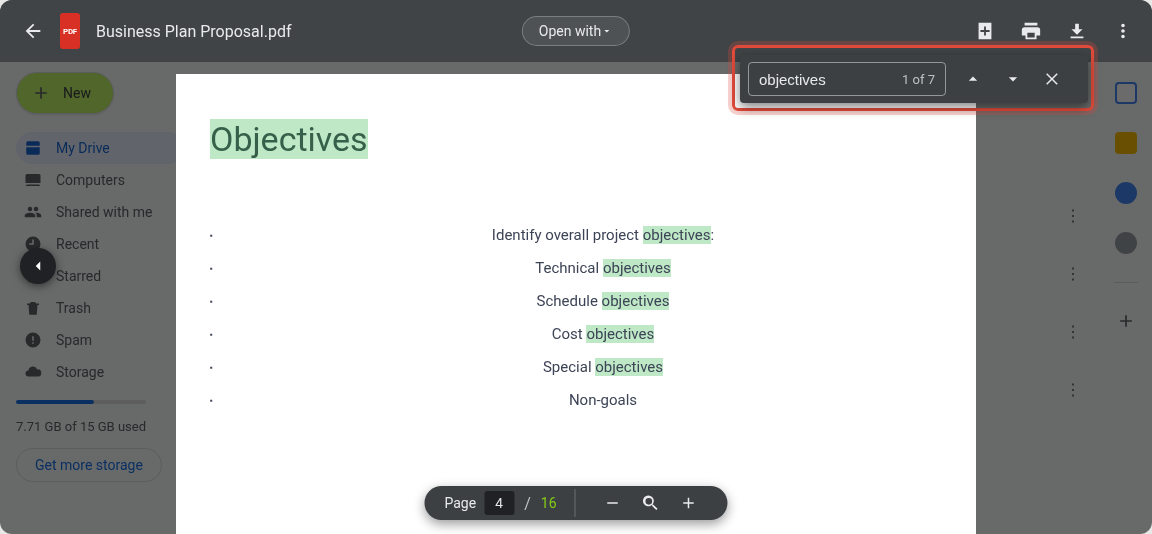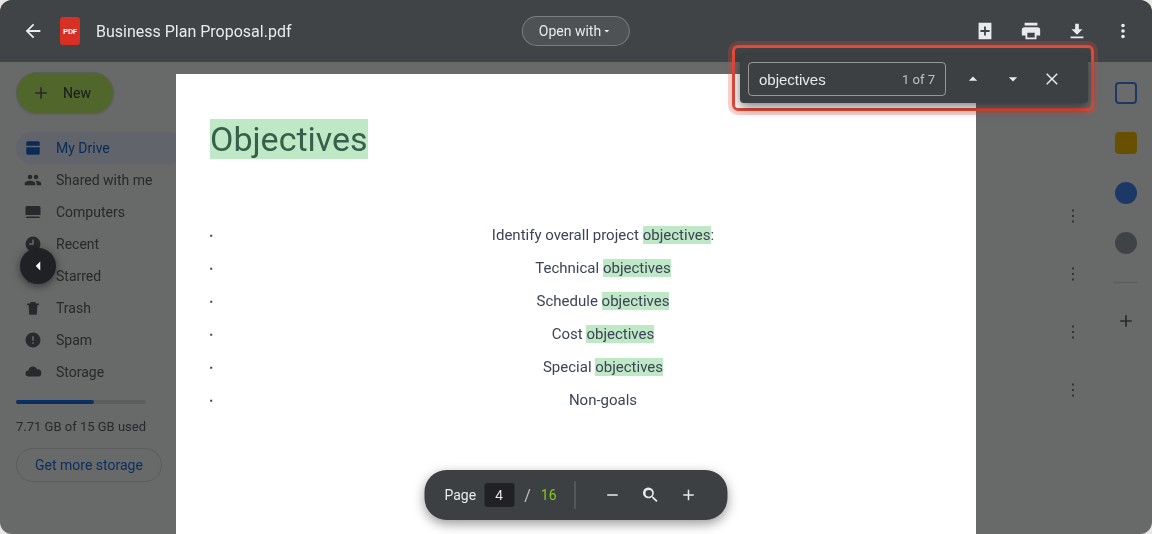--- a/index.html
+++ b/index.html
@@ -21,21 +21,21 @@
   .right-chip { width: 22px; height:22px; border-radius:4px; }
 
   .row-dots { position:absolute; right:70px; top:206px; display:flex; flex-direction:column; gap:40px; }
   .dot3 { width:18px; height:18px; display:flex; align-items:center; justify-content:center; color:#5f6368; }
 
   .dim { position: absolute; inset: 0; background: rgba(0,0,0,0.58); }
 
   
   .topbar { position:absolute; left:0; right:0; top:0; height:62px; background: rgba(60,64,67,.9); display:flex; align-items:center; color:#e8eaed; }
   .tb-left { display:flex; align-items:center; gap:16px; padding-left:22px; }
-  .pdf-chip { width:20px; height:28px; border-radius:3px; background:#d93025; color:#fff; font-size:8px; font-weight:700; display:flex; align-items:center; justify-content:center; letter-spacing:-0.3px; }
+  .pdf-chip { width:20px; height:36px; border-radius:3px; background:#d93025; color:#fff; font-size:8px; font-weight:700; display:flex; align-items:center; justify-content:center; letter-spacing:-0.3px; }
   .filename { font-size:16px; color:#e8eaed; }
   .open-with { position:absolute; left:50%; transform:translateX(-50%); background:rgba(255,255,255,.08); border:1px solid rgba(255,255,255,.25); color:#e8eaed; border-radius: 18px; padding: 6px 16px; display:flex; align-items:center; gap:0; font-size:14px; }
   .tb-right { position:absolute; right:8px; display:flex; align-items:center; gap:24px; padding-right:10px; }
   .tb-icon { width:22px; height:22px; color:#e8eaed; display:flex; align-items:center; justify-content:center; }
 
   
   .findbar-outline { position:absolute; top:45px; left:732px; width:362px; height:66px; border:3px solid #e24b3b; border-radius:6px; box-shadow: 0 0 0 4px rgba(226,75,59,.25); }
   .findbar { position:absolute; top:55px; left:740px; width:348px; height:48px; background:#3c4043; border-radius:4px; display:flex; align-items:center; padding:0 8px 0 8px; color:#e8eaed; box-shadow: 0 4px 12px rgba(0,0,0,.5); }
   .findbox { display:flex; align-items:center; border:1px solid rgba(255,255,255,.45); border-radius:4px; height:34px; padding:0 10px; width:198px; justify-content:space-between; }
   .findbox input { background:transparent; border:none; outline:none; color:#e8eaed; font-size:15px; width:110px; }
@@ -45,21 +45,21 @@
 
   
   .paper { position:absolute; left:176px; top:74px; width:800px; height:460px; background:#fff; }
   .doc-head { margin: 45px 0 0 34px; font-size:34px; color:#366049; display:inline-block; }
   .hl { background:#bfe8c6; }
   .obj-list { margin: 60px 0 0 34px; color:#3c4456; font-size:15px; line-height:33px; }
   .obj-list li { list-style: none; position:relative; padding-left:20px;text-align:center; }
   .obj-list li::before { content:"▪"; position:absolute; left:0; top:0; font-size:8px; color:#3c4456; line-height:33px; }
 
   
-  .pagectl { position:absolute; left:50%; bottom:14px; transform:translateX(-50%); background:#3c4043; height:50px; border-radius:22px; display:flex; align-items:center; color:#e8eaed; padding:0 20px; box-shadow: 0 4px 12px rgba(0,0,0,.4); }
+  .pagectl { position:absolute; left:50%; bottom:14px; transform:translateX(-50%); background:#3c4043; height:34px; border-radius:22px; display:flex; align-items:center; color:#e8eaed; padding:0 20px; box-shadow: 0 4px 12px rgba(0,0,0,.4); }
   .pg-label { font-size:14px; margin-right:8px; }
   .pg-input { width:30px; height:24px; text-align:center; background:#202124; color:#e8eaed; border:none; border-radius:3px; font-size:14px; }
   .pg-sep { margin:0 10px; color:#bdc1c6; }
   .pg-total { font-size:14px; color:#84cc16; }
   .vline { width:1px; height:28px; background:rgba(255,255,255,.25); margin:0 18px; }
   .zoom-btn { width:22px; height:22px; display:flex; align-items:center; justify-content:center; margin:0 8px; }
 
   
   .collapse { position:absolute; left:20px; top:248px; width:36px; height:36px; border-radius:50%; background:#202124; color:#fff; display:flex; align-items:center; justify-content:center; box-shadow:0 2px 8px rgba(0,0,0,.5); }
 
@@ -79,29 +79,29 @@
         <span>New</span>
       </div>
       <div class="side-item active">
         <svg width="18" height="18" viewBox="0 0 24 24">
             <path fill="currentColor" d="M19 3H5a2 2 0 0 0-2 2v4h18V5a2 2 0 0 0-2-2zM3 19a2 2 0 0 0 2 2h14a2 2 0 0 0 2-2v-8H3v8z"></path>
           </svg>
         <span>My Drive</span>
       </div>
       <div class="side-item">
         <svg width="18" height="18" viewBox="0 0 24 24">
+            <path fill="currentColor" d="M20 18l2 2H2l2-2h16zM20 4H4a2 2 0 0 0-2 2v10h20V6a2 2 0 0 0-2-2z"></path>
+          </svg>
+        <span>Computers</span>
+      </div>
+      <div class="side-item">
+        <svg width="18" height="18" viewBox="0 0 24 24">
             <path fill="currentColor" d="M16 11a3 3 0 1 0-3-3 3 3 0 0 0 3 3zm-8 0a3 3 0 1 0-3-3 3 3 0 0 0 3 3zm0 2c-2.33 0-7 1.17-7 3.5V19h14v-2.5C15 14.17 10.33 13 8 13zm8 0c-.29 0-.62.02-.97.05A4.48 4.48 0 0 1 17 16.5V19h6v-2.5c0-2.33-4.67-3.5-7-3.5z"></path>
           </svg>
         <span>Shared with me</span>
-      </div>
-      <div class="side-item">
-        <svg width="18" height="18" viewBox="0 0 24 24">
-            <path fill="currentColor" d="M20 18l2 2H2l2-2h16zM20 4H4a2 2 0 0 0-2 2v10h20V6a2 2 0 0 0-2-2z"></path>
-          </svg>
-        <span>Computers</span>
       </div>
       <div class="side-item">
         <svg width="18" height="18" viewBox="0 0 24 24">
             <path fill="currentColor" d="M12 2a10 10 0 1 0 10 10A10 10 0 0 0 12 2zm1 11H7v-2h4V6h2z"></path>
           </svg>
         <span>Recent</span>
       </div>
       <div class="side-item">
         <svg width="18" height="18" viewBox="0 0 24 24">
             <path fill="currentColor" d="M12 17.3l6.18 3.7-1.64-7L22 9.24l-7.19-.62L12 2 9.19 8.62 2 9.24l5.46 4.76-1.64 7z"></path>

